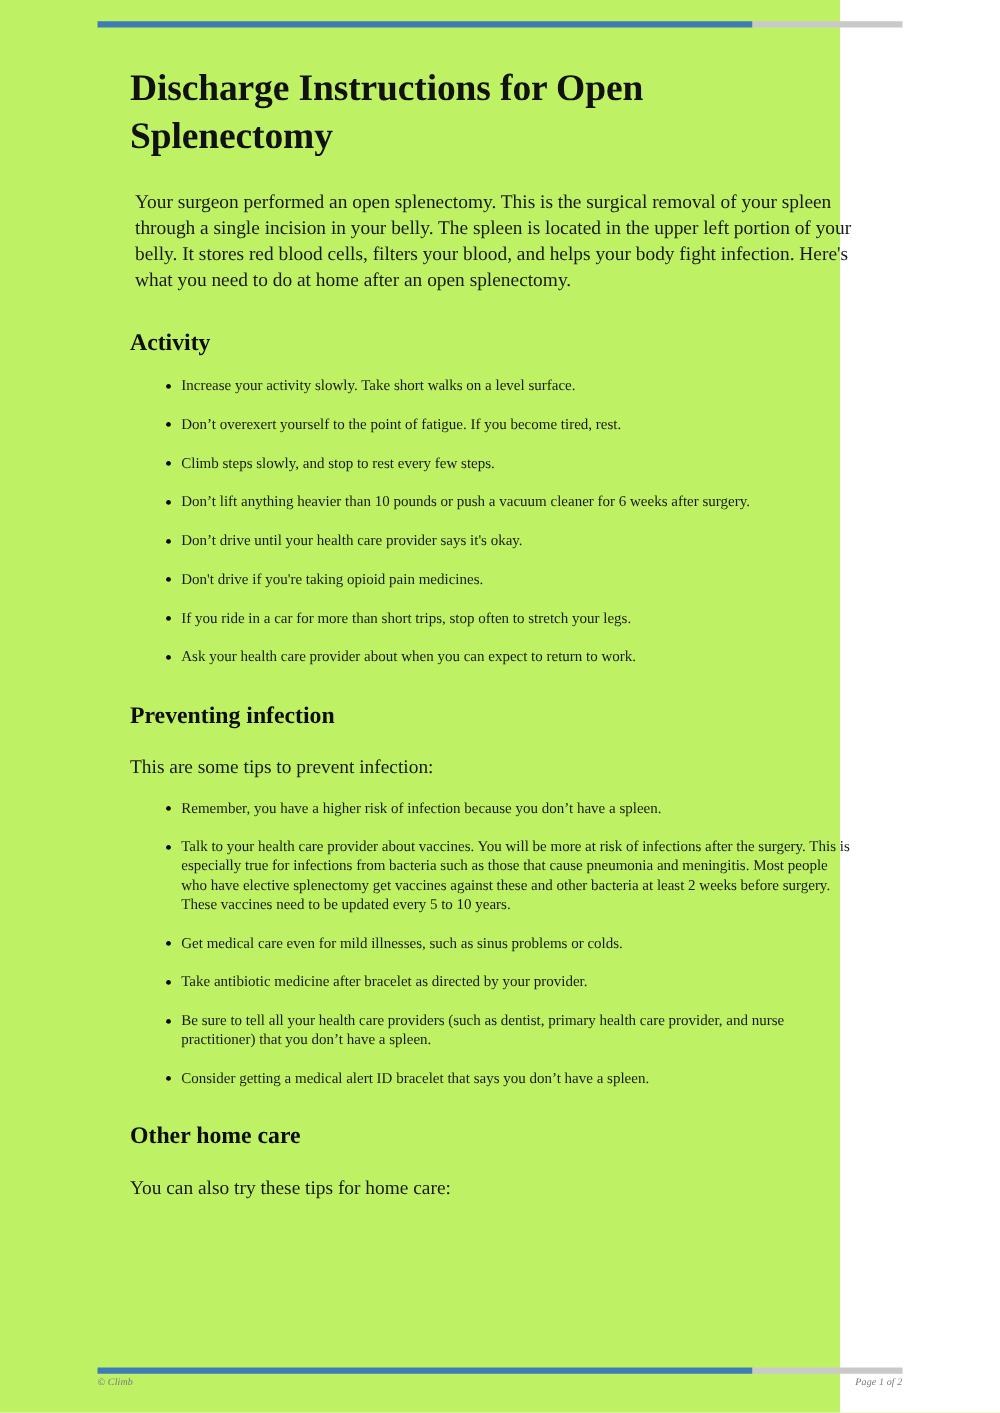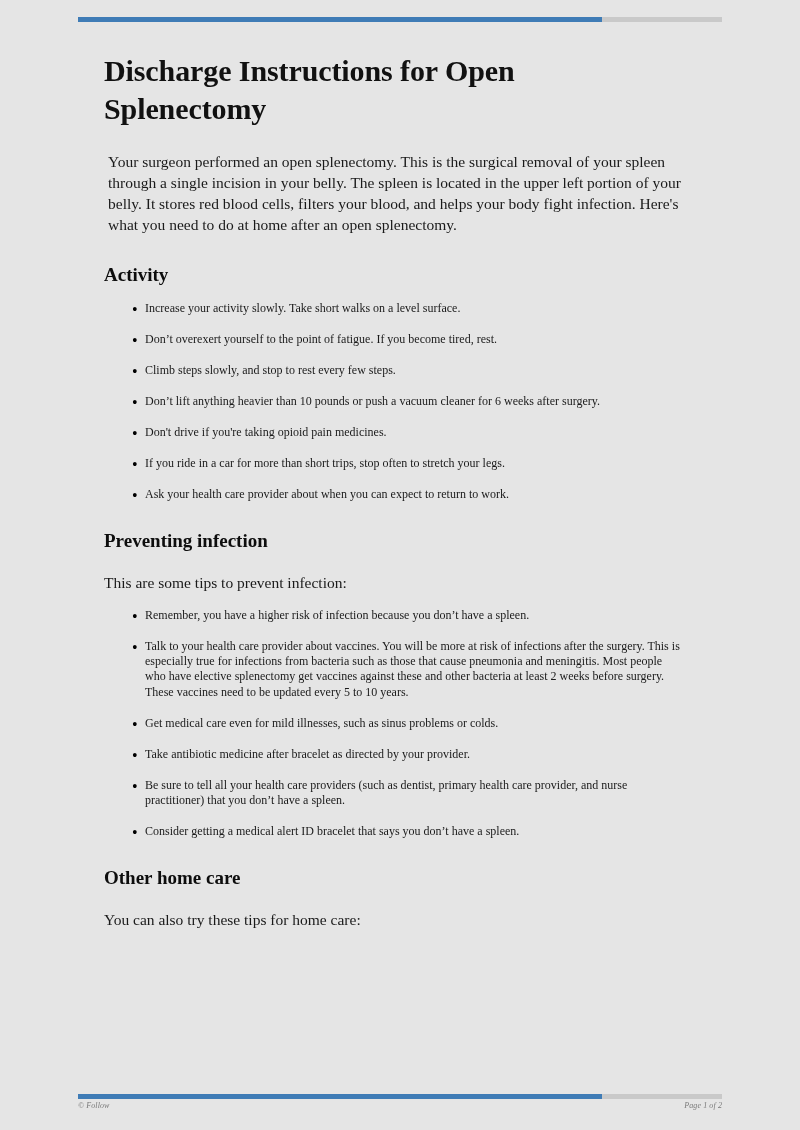--- a/index.html
+++ b/index.html
@@ -12,23 +12,23 @@
     height: 1130px;
     position: relative;
     font-family: "Liberation Serif", "DejaVu Serif", serif;
     color: #000000;
     overflow: hidden;
   }
 
   .page {
     position: absolute;
     left: 0; top: 0;
-    width: 800px;
+    width: 672px;
     height: 1130px;
-    background: #e5e5e5;
+    background: #bef264;
   }
 
   
   .header-rule {
     position: absolute;
     left: 78px;
     top: 17px;
     width: 644px;
     height: 5px;
     display: flex;
@@ -151,20 +151,21 @@
     <h1 class="doc-title">Discharge Instructions for Open Splenectomy</h1>
 
     <p class="intro">Your surgeon performed an open splenectomy. This is the surgical removal of your spleen through a single incision in your belly. The spleen is located in the upper left portion of your belly. It stores red blood cells, filters your blood, and helps your body fight infection. Here's what you need to do at home after an open splenectomy.</p>
 
     <h2 class="section-title">Activity</h2>
     <ul class="bullets">
       <li>Increase your activity slowly. Take short walks on a level surface.</li>
       <li>Don’t overexert yourself to the point of fatigue. If you become tired, rest.</li>
       <li>Climb steps slowly, and stop to rest every few steps.</li>
       <li>Don’t lift anything heavier than 10 pounds or push a vacuum cleaner for 6 weeks after surgery.</li>
+      <li>Don’t drive until your health care provider says it's okay.</li>
       <li>Don't drive if you're taking opioid pain medicines.</li>
       <li>If you ride in a car for more than short trips, stop often to stretch your legs.</li>
       <li>Ask your health care provider about when you can expect to return to work.</li>
     </ul>
 
     <h2 class="section-title">Preventing infection</h2>
     <p class="lead">This are some tips to prevent infection:</p>
     <ul class="bullets">
       <li>Remember, you have a higher risk of infection because you don’t have a spleen.</li>
       <li>Talk to your health care provider about vaccines. You will be more at risk of infections after the surgery. This is especially true for infections from bacteria such as those that cause pneumonia and meningitis. Most people who have elective splenectomy get vaccines against these and other bacteria at least 2 weeks before surgery. These vaccines need to be updated every 5 to 10 years.</li>
@@ -178,17 +179,17 @@
     <p class="lead">You can also try these tips for home care:</p>
 
   </div>
 
   <div class="footer-rule">
     <div class="rule-blue" style="width: 524px; background: rgb(63, 124, 182);"></div>
     <div class="rule-gray" style="background: rgb(201, 201, 201);"></div>
   </div>
 
   <div class="footer-text">
-    <span class="footer-left">© Follow</span>
+    <span class="footer-left">© Climb</span>
     <span class="footer-right">Page 1 of 2</span>
   </div>
 
 </div>
 
 </body></html>

